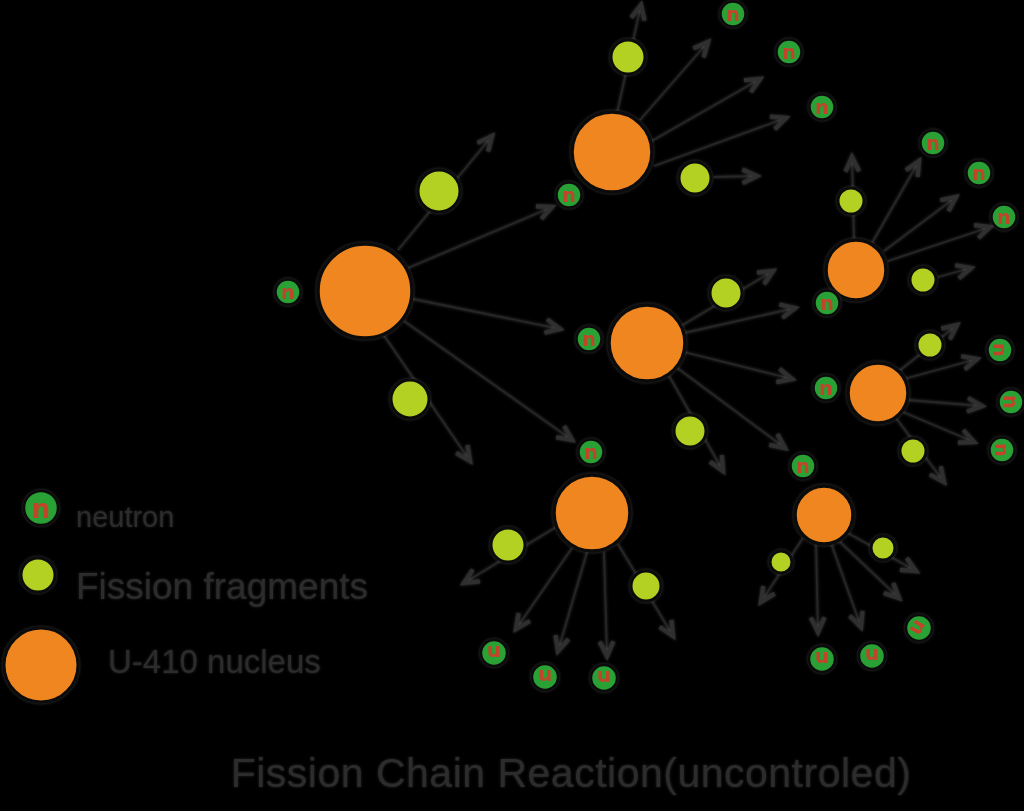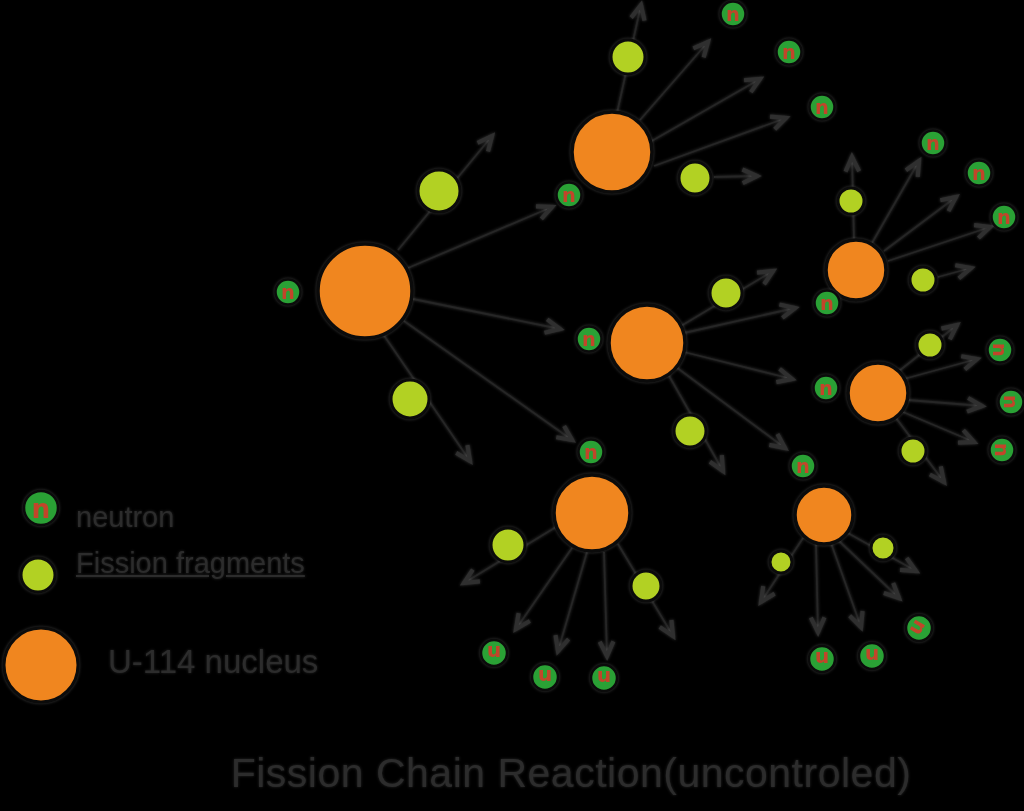--- a/index.html
+++ b/index.html
@@ -16,21 +16,21 @@
     filter:drop-shadow(0 0 1.5px rgba(125,125,125,0.45));
   }
   .lbl{
     position:absolute;
     color:var(--text,#2c2c2c);
     text-shadow:0 0 3px rgba(115,115,115,0.35);
     white-space:nowrap;
     line-height:1;
   }
   .lbl-neutron{left:76px;top:493px;font-size:29px;margin-top:10px;}
-  .lbl-fragment{left:76px;top:549px;font-size:29px;text-decoration:underline;}
+  .lbl-fragment{left:76px;top:568px;font-size:37px;}
   .lbl-nucleus{left:108px;top:645px;font-size:33px;}
   .title{
     position:absolute;
     left:571px;top:750px;
     transform:translateX(-50%);
     font-size:41px;
     letter-spacing:0.5px;
     color:var(--text,#2c2c2c);
     text-shadow:0 0 3px rgba(115,115,115,0.35);
     white-space:nowrap;
@@ -295,17 +295,17 @@
         <circle cx="41" cy="508" r="17" fill="#2AA135" stroke="#0B0B0B" stroke-width="2.5"></circle>
         <text x="41" y="508" dy="0.36em" text-anchor="middle" font-size="26.4" font-weight="bold" font-family="&quot;DejaVu Sans&quot;, sans-serif" fill="#C2452A">n</text>
       </g>
       <circle cx="38" cy="575" r="17" fill="#B2D123" stroke="#0B0B0B" stroke-width="3"></circle>
       <circle cx="41" cy="665" r="37" fill="#F0861F" stroke="#0B0B0B" stroke-width="3"></circle>
     </svg>
 
   <div>
     <div class="lbl lbl-neutron">neutron</div>
     <div class="lbl lbl-fragment">Fission fragments</div>
-    <div class="lbl lbl-nucleus">U-114 nucleus</div>
+    <div class="lbl lbl-nucleus">U-410 nucleus</div>
   </div>
 
   <div class="title">Fission Chain Reaction(uncontroled)</div>
 </div>
 
 </body></html>

